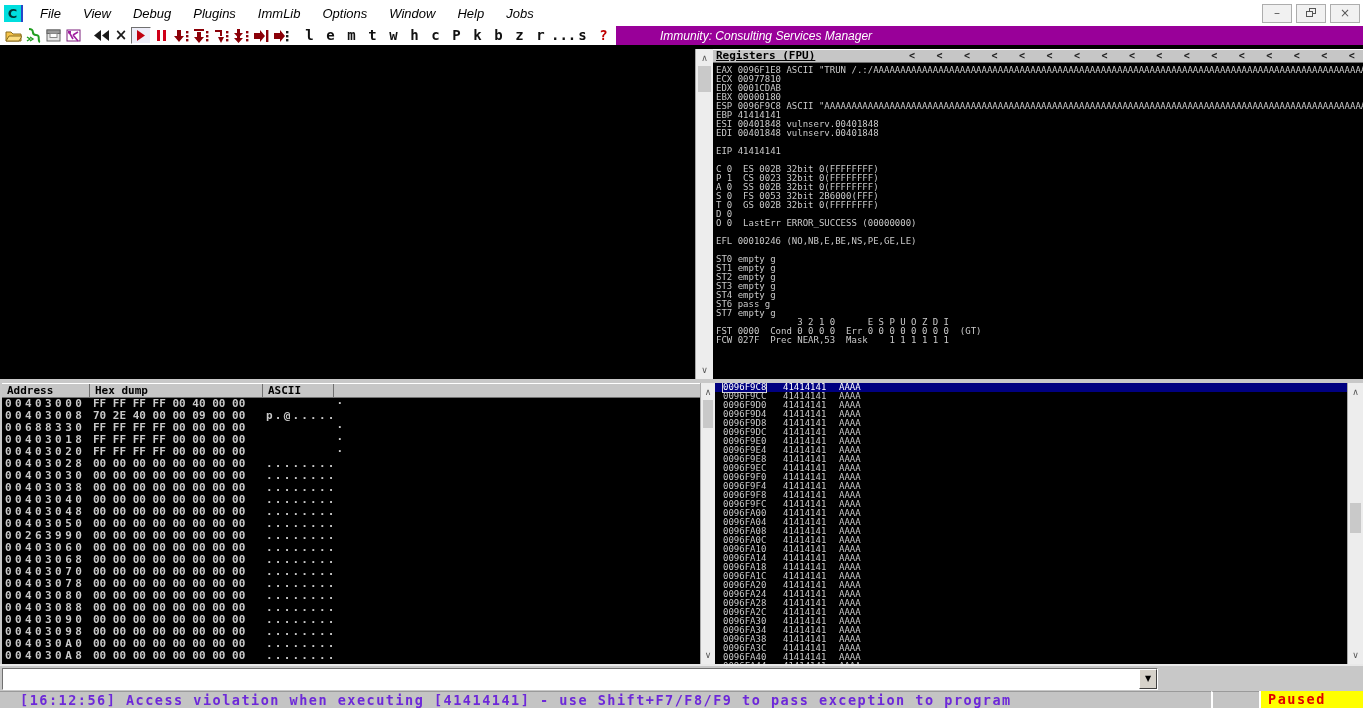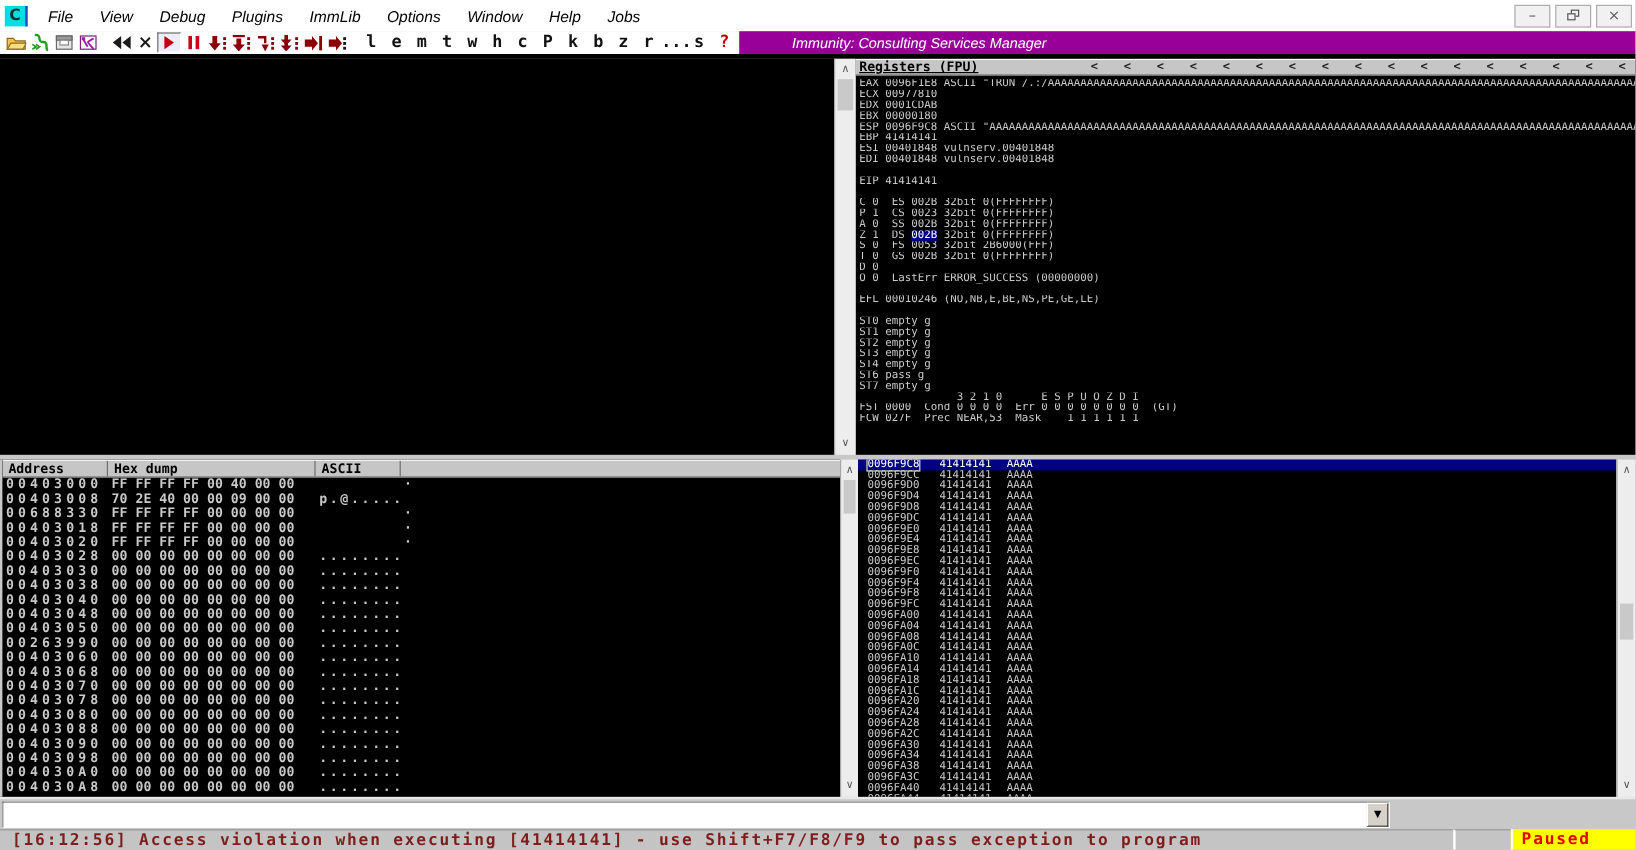--- a/index.html
+++ b/index.html
@@ -66,21 +66,21 @@
   .sr-addr { position:absolute; left:8px; } .sr-val { position:absolute; left:68px; } .sr-ascii { position:absolute; left:124px; }
   .stack-row.selected .sr-addr { outline:1px solid #D8D8D8; }
 
   
   .command-bar { height:27px; background:#C8C8C8; border-top:2px solid #E9E9E9; display:flex; align-items:center; padding-left:2px; }
   .combo { width:1156px; height:22px; background:#FFF; border:1px solid; border-color:#707070 #FFF #FFF #707070; display:flex; }
   .combo input { flex:1; border:none; outline:none; background:#FFF; font:12px "DejaVu Sans Mono", monospace; padding:0 3px; }
   .combo-btn { width:18px; background:#D6D2CA; border:1px solid; border-color:#FFF #404040 #404040 #FFF; text-align:center; font:8px/18px "DejaVu Sans", sans-serif; color:#000; }
 
   .statusbar { height:18px; display:flex; background:#C4C4C4; font:bold 13.5px/17px "DejaVu Sans Mono", monospace; }
-  .status-msg { width:1211px; padding-left:10px; letter-spacing:1.5px; color:#7f1d1d; white-space:nowrap; overflow:hidden; border-top:1px solid #9a9a9a; }
+  .status-msg { width:1211px; padding-left:20px; letter-spacing:1.5px; color:#6d28d9; white-space:nowrap; overflow:hidden; border-top:1px solid #9a9a9a; }
   .status-mid { width:48px; border-left:2px solid #FFF; border-top:1px solid #9a9a9a; }
   .status-state { flex:1; background:#FFFF00; color:#E00000; padding-left:7px; letter-spacing:1.5px; border-left:2px solid #FFF; }
 
   svg { display:block; }
 </style>
 </head>
 <body>
 
 <div class="root">
 
@@ -265,21 +265,20 @@
           <div class="reg-line">ESP 0096F9C8 ASCII "AAAAAAAAAAAAAAAAAAAAAAAAAAAAAAAAAAAAAAAAAAAAAAAAAAAAAAAAAAAAAAAAAAAAAAAAAAAAAAAAAAAAAAAAAAAAAAAAAAAAAAAAAA</div>
           <div class="reg-line">EBP 41414141</div>
           <div class="reg-line">ESI 00401848 vulnserv.00401848</div>
           <div class="reg-line">EDI 00401848 vulnserv.00401848</div>
           <div class="reg-line">&nbsp;</div>
           <div class="reg-line">EIP 41414141</div>
           <div class="reg-line">&nbsp;</div>
           <div class="reg-line">C 0  ES 002B 32bit 0(FFFFFFFF)</div>
           <div class="reg-line">P 1  CS 0023 32bit 0(FFFFFFFF)</div>
           <div class="reg-line">A 0  SS 002B 32bit 0(FFFFFFFF)</div>
-          <div class="reg-line"><span>Z 1  DS </span><span class="sel">002B</span><span> 32bit 0(FFFFFFFF)</span></div>
           <div class="reg-line">S 0  FS 0053 32bit 2B6000(FFF)</div>
           <div class="reg-line">T 0  GS 002B 32bit 0(FFFFFFFF)</div>
           <div class="reg-line">D 0</div>
           <div class="reg-line">O 0  LastErr ERROR_SUCCESS (00000000)</div>
           <div class="reg-line">&nbsp;</div>
           <div class="reg-line">EFL 00010246 (NO,NB,E,BE,NS,PE,GE,LE)</div>
           <div class="reg-line">&nbsp;</div>
           <div class="reg-line">ST0 empty g</div>
           <div class="reg-line">ST1 empty g</div>
           <div class="reg-line">ST2 empty g</div>

